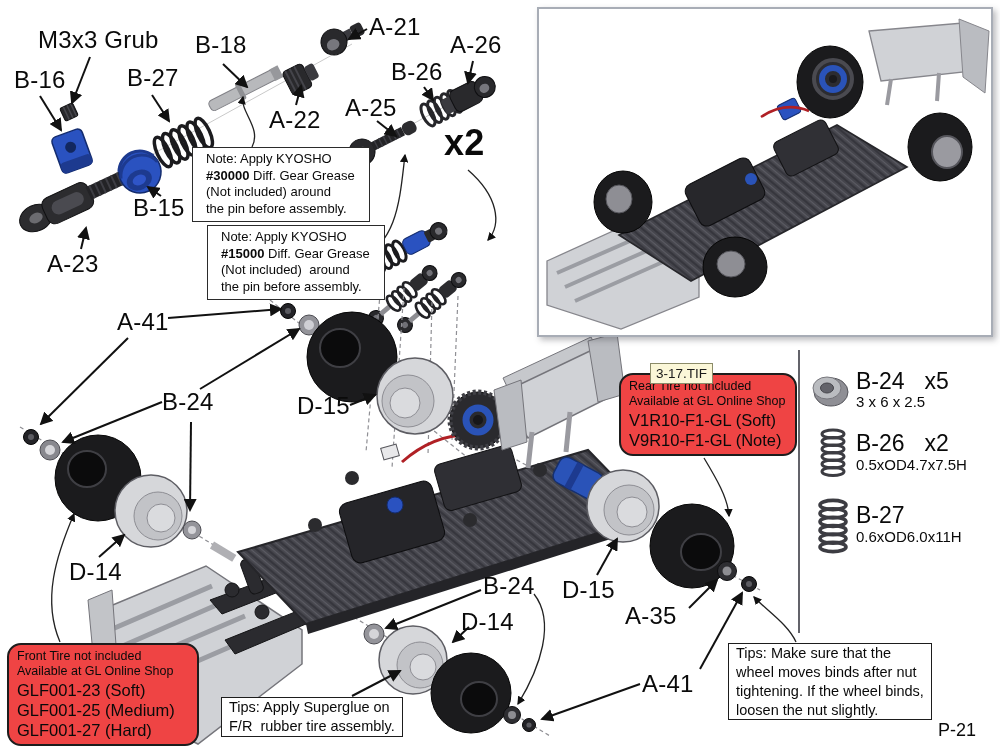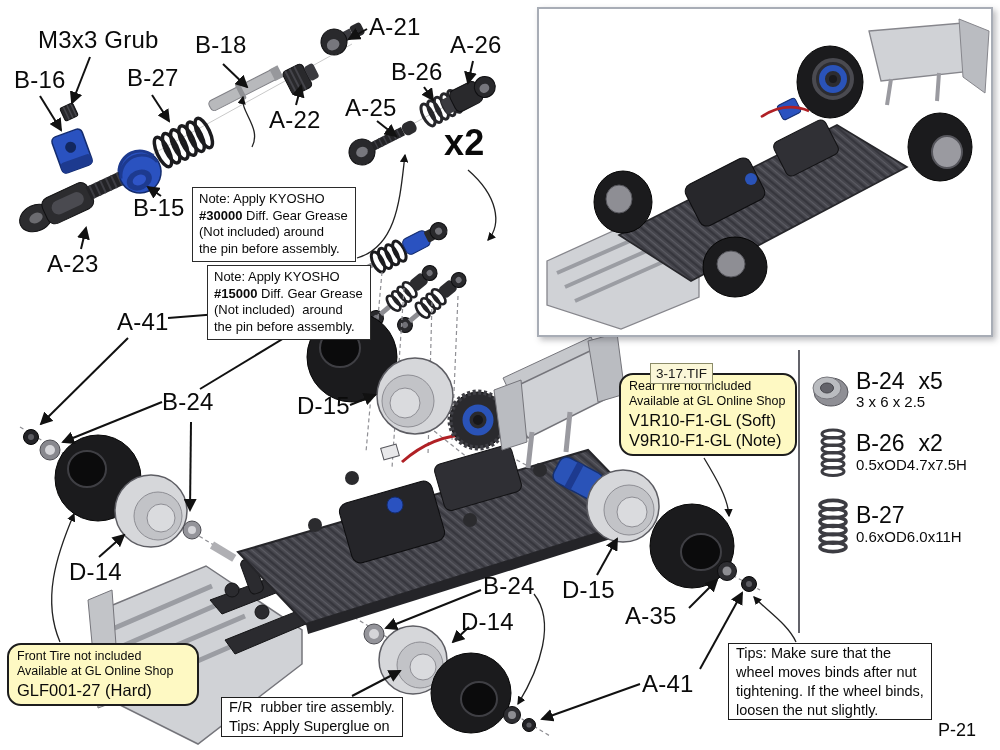--- a/index.html
+++ b/index.html
@@ -1,36 +1,36 @@
 <!DOCTYPE html>
 <html><head>
 <meta charset="utf-8">
 <style>
   html,body{margin:0;padding:0;background:#fff;}
   .page{position:relative;width:1000px;height:750px;background:#ffffff;overflow:hidden;
         font-family:"Liberation Sans",sans-serif;color:#0a0a0a;}
   svg.art{position:absolute;left:0;top:0;z-index:0;}
   .callout{position:absolute;z-index:2;font-size:24px;color:#0a0a0a;white-space:nowrap;letter-spacing:.2px;}
   .qty{font-size:36px;font-weight:bold;}
-  .notebox{position:absolute;z-index:2;background:#fff;border:1.5px solid #2b2b2b;padding:3px 6px;
-           font-size:13px;line-height:1.28;margin-top:40px;}
+  .notebox{position:absolute;z-index:2;background:#fff;border:1.5px solid #2b2b2b;padding:3px 13px;
+           font-size:13px;line-height:1.28;}
   .notebox div{white-space:pre;}
-  .roundbox{position:absolute;z-index:2;background:#fef9c3;border:2px solid #1d1d1d;border-radius:14px;
+  .roundbox{position:absolute;z-index:2;background:#ef4444;border:2px solid #1d1d1d;border-radius:14px;
             padding:4px 8px;line-height:1.22;}
   .roundbox .sm{font-size:12.5px;white-space:pre;}
   .roundbox .lg{font-size:16.5px;white-space:pre;}
   .tipsbox{position:absolute;z-index:2;background:#fff;border:1.5px solid #1d1d1d;padding:0 7px;
            font-size:14.5px;line-height:1.3;}
   .tipsbox div{white-space:pre;}
   .tif{position:absolute;z-index:3;background:#fbf7d8;border:1px solid #8b8b69;padding:0 5px;
        font-size:13.5px;line-height:19px;color:#1a1a1a;}
   .inset{position:absolute;left:537px;top:7px;width:452px;height:326px;z-index:1;background:#fff;
          border:2px solid #a8adb6;box-shadow:3px 3px 6px rgba(60,60,70,.35);}
   .legend-part{position:absolute;z-index:2;font-size:23px;white-space:nowrap;}
-  .legend-part .q{margin-left:14px;}
+  .legend-part .q{margin-left:20px;}
   .legend-spec{position:absolute;z-index:2;font-size:15px;white-space:pre;}
   .divider{position:absolute;left:798px;top:350px;width:2px;height:283px;background:#63636a;z-index:1;}
   .pageno{position:absolute;left:938px;top:720px;font-size:18px;z-index:2;}
 </style>
 </head>
 <body>
 
 <div class="page">
 
 <svg class="art" width="1000" height="750" viewBox="0 0 1000 750">
@@ -430,26 +430,28 @@
   <div class="sm">Rear Tire not included</div>
   <div class="sm">Available at GL Online Shop</div>
   <div class="lg">V1R10-F1-GL (Soft)</div>
   <div class="lg">V9R10-F1-GL (Note)</div>
 </div>
 <div class="tif" style="left:650px;top:363px;">3-17.TIF</div>
 
 <div class="roundbox" style="left:7px;top:643px;width:172px;">
   <div class="sm">Front Tire not included</div>
   <div class="sm">Available at GL Online Shop</div>
+  <div class="lg">GLF001-23 (Soft)</div>
+  <div class="lg">GLF001-25 (Medium)</div>
   <div class="lg">GLF001-27 (Hard)</div>
 </div>
 
 <div class="tipsbox" style="left:221px;top:697px;">
+  <div>Tips: Apply Superglue on</div>
   <div>F/R  rubber tire assembly.</div>
-  <div>Tips: Apply Superglue on</div>
 </div>
 <div class="tipsbox" style="left:728px;top:643px;">
   <div>Tips: Make sure that the</div>
   <div>wheel moves binds after nut</div>
   <div>tightening. If the wheel binds,</div>
   <div>loosen the nut slightly.</div>
 </div>
 
 <div class="divider"></div>
 

